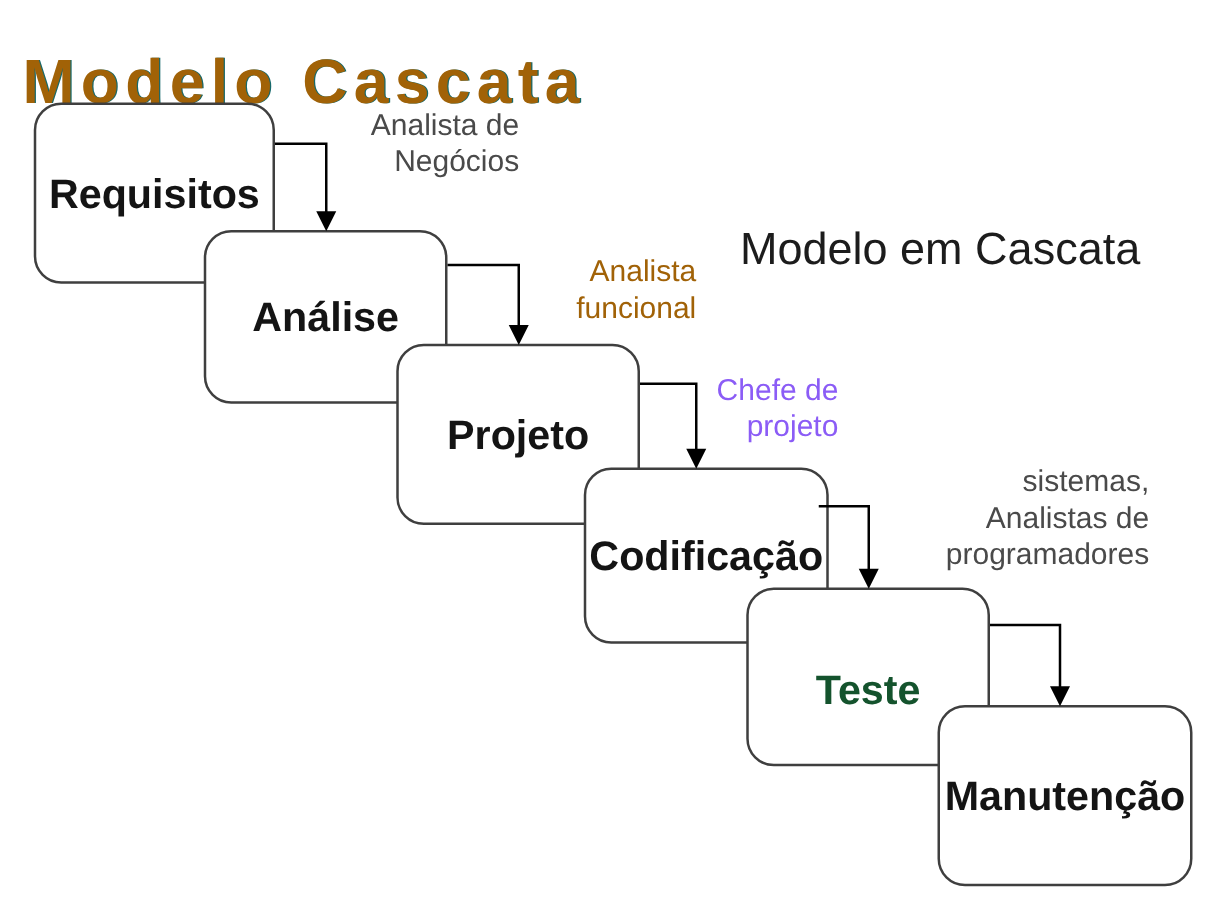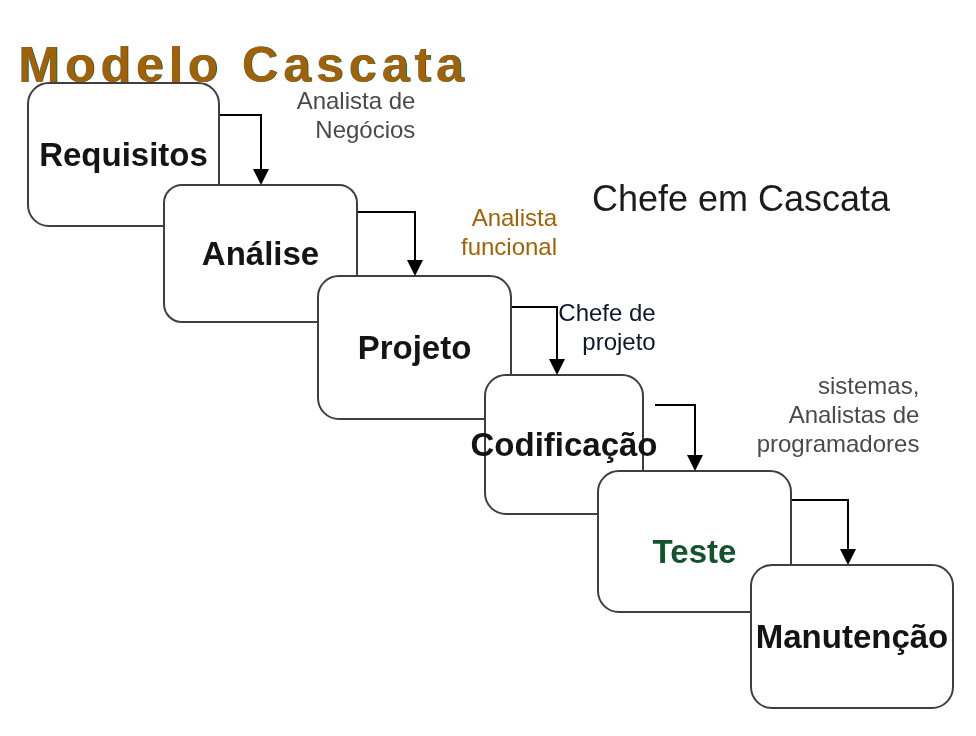--- a/index.html
+++ b/index.html
@@ -70,51 +70,51 @@
     height: 736px;
     pointer-events: none;
     z-index: 50;
   }
 </style>
 </head>
 <body>
 
 <div class="canvas">
   <h1 class="page-title">Modelo Cascata</h1>
-  <div class="subtitle">Chefe em Cascata</div>
+  <div class="subtitle">Modelo em Cascata</div>
   <div id="stage-layer">
       <div class="stage" style="left: 27px; top: 82px; width: 193px; height: 145px; z-index: 1; border-color: rgb(63, 63, 63); background: rgb(255, 255, 255);">
     <span class="stage-label" style="color: rgb(20, 20, 20);">Requisitos</span>
   </div>
-      <div class="stage" style="left: 163px; top: 184px; width: 195px; height: 139px; z-index: 2; border-color: rgb(63, 63, 63); background: rgb(255, 255, 255); border-radius: 19px;">
+      <div class="stage" style="left: 163px; top: 184px; width: 195px; height: 139px; z-index: 2; border-color: rgb(63, 63, 63); background: rgb(255, 255, 255);">
     <span class="stage-label" style="color: rgb(20, 20, 20);">Análise</span>
   </div>
       <div class="stage" style="left: 317px; top: 275px; width: 195px; height: 145px; z-index: 3; border-color: rgb(63, 63, 63); background: rgb(255, 255, 255);">
     <span class="stage-label" style="color: rgb(20, 20, 20);">Projeto</span>
   </div>
-      <div class="stage" style="left: 484px; top: 374px; width: 160px; height: 141px; z-index: 4; border-color: rgb(63, 63, 63); background: rgb(255, 255, 255);">
+      <div class="stage" style="left: 467px; top: 374px; width: 196px; height: 141px; z-index: 4; border-color: rgb(63, 63, 63); background: rgb(255, 255, 255);">
     <span class="stage-label" style="color: rgb(20, 20, 20);">Codificação</span>
   </div>
       <div class="stage" style="left: 597px; top: 470px; width: 195px; height: 143px; z-index: 5; border-color: rgb(63, 63, 63); background: rgb(255, 255, 255);">
     <span class="stage-label" style="color: #14532d; margin-top: 20px;">Teste</span>
   </div>
       <div class="stage" style="left: 750px; top: 564px; width: 204px; height: 145px; z-index: 6; border-color: rgb(63, 63, 63); background: rgb(255, 255, 255);">
     <span class="stage-label" style="color: rgb(20, 20, 20);">Manutenção</span>
   </div>
     </div>
   <div id="annotation-layer">
       <div class="annotation" style="left: 356px; top: 86px; color: rgb(74, 74, 74);">
         <div>Analista de</div>
         <div>Negócios</div>
       </div>
       <div class="annotation" style="left: 509px; top: 203px; color: #a16207;">
         <div>Analista</div>
         <div>funcional</div>
       </div>
-      <div class="annotation" style="left: 607px; top: 298px; color: #0f172a;">
+      <div class="annotation" style="left: 622px; top: 298px; color: #8b5cf6;">
         <div>Chefe de</div>
         <div>projeto</div>
       </div>
       <div class="annotation" style="left: 838px; top: 371px; color: rgb(74, 74, 74);">
         <div>sistemas,</div>
         <div>Analistas de</div>
         <div>programadores</div>
       </div>
     </div>
   <svg class="arrow-layer" id="arrow-layer" viewBox="0 0 976 736">

